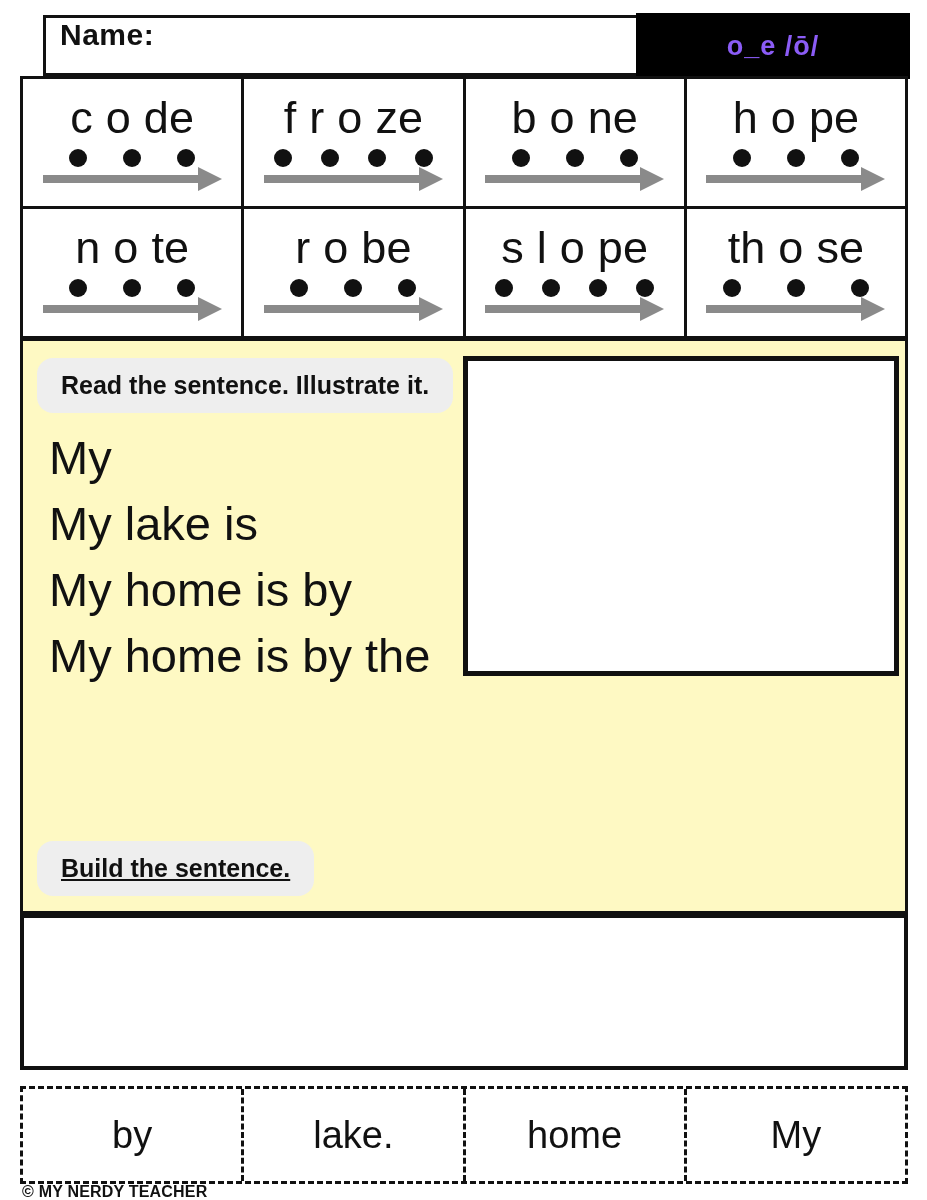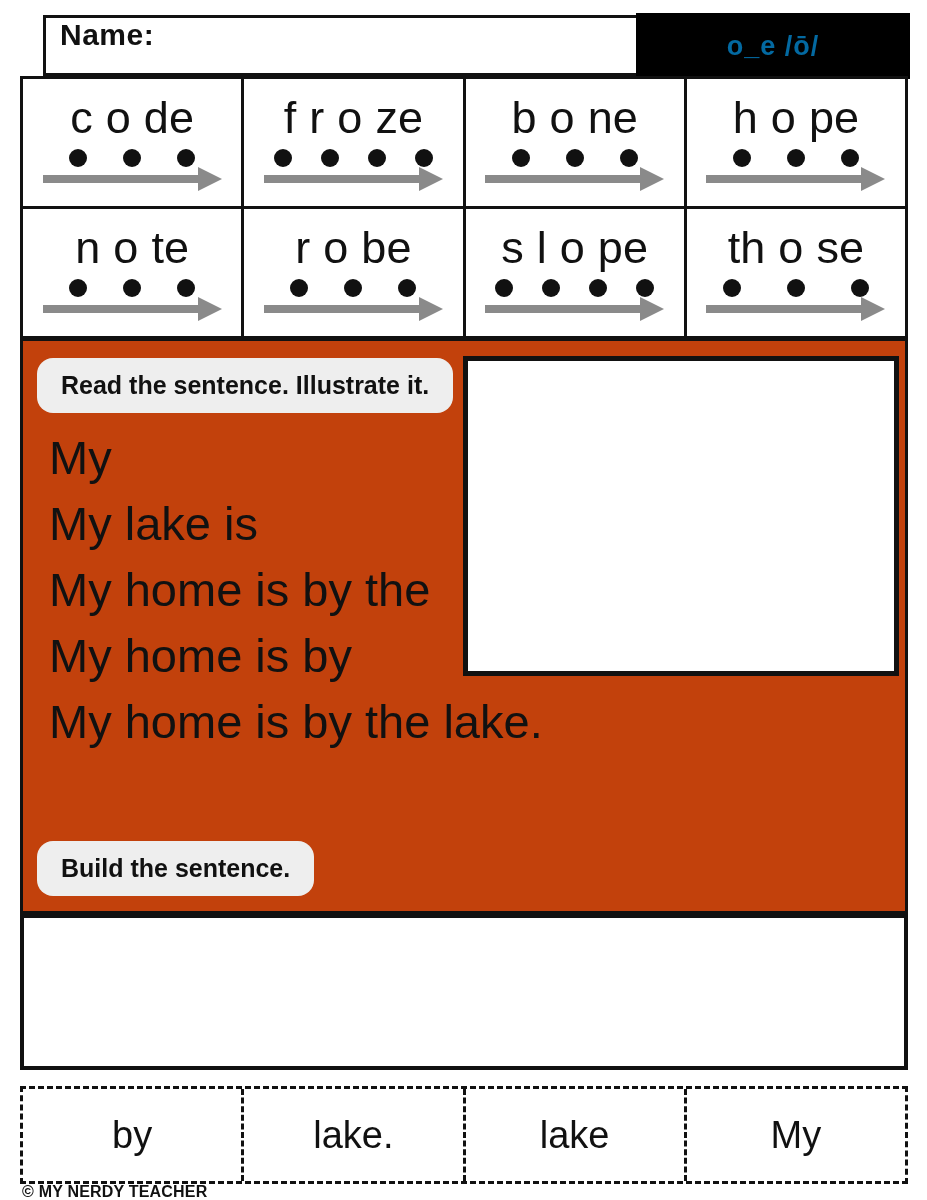--- a/index.html
+++ b/index.html
@@ -8,21 +8,21 @@
     font-family:"Liberation Sans",sans-serif;color:#111;overflow:hidden;
   }
   
   .name-box{
     position:absolute;left:20px;top:15px;width:616px;height:61px;
     border:3px solid #111;box-sizing:border-box;display:flex;align-items:flex-start;margin-left:23px;
   }
   .name-label{font-size:30px;font-weight:bold;padding-left:14px;letter-spacing:.5px;}
   .phonics-badge{
     position:absolute;left:636px;top:13px;width:274px;height:66px;
-    background:#000;color:#0369a1;display:flex;align-items:center;justify-content:center;
+    background:#000;color:#8b5cf6;display:flex;align-items:center;justify-content:center;
     font-size:27px;font-weight:bold;letter-spacing:1px;box-sizing:border-box;
   }
   
   .word-grid{
     position:absolute;left:20px;top:76px;width:888px;height:262px;
     box-sizing:border-box;border:3px solid #111;background:#111;
     display:grid;grid-template-columns:repeat(4,1fr);grid-template-rows:1fr 1fr;gap:3px;
   }
   .word-card{
     background:#fff;display:flex;flex-direction:column;align-items:center;
@@ -32,28 +32,28 @@
   .phoneme-dots{display:flex;gap:36px;margin-top:9px;}
   .phoneme-dots.dots-4{gap:29px;}
   .phoneme-dots.dots-wide{gap:46px;}
   .dot{width:18px;height:18px;border-radius:50%;background:#111;}
   .blend-arrow{display:flex;align-items:center;width:82%;margin-top:auto;margin-bottom:15px;}
   .arrow-shaft{flex:1;height:8px;background:#8a8a8a;}
   .arrow-head{width:0;height:0;border-left:24px solid #8a8a8a;border-top:12px solid transparent;border-bottom:12px solid transparent;}
   
   .main-section{
     position:absolute;left:20px;top:338px;width:888px;height:576px;
-    box-sizing:border-box;border:3px solid #111;background:#c2410c;
+    box-sizing:border-box;border:3px solid #111;background:#fef9c3;
   }
   .pill{
     position:absolute;background:#eeeeee;border-radius:16px;
     padding:13px 24px;font-size:25px;font-weight:bold;white-space:nowrap;
   }
   .read-pill{left:14px;top:17px;}
-  .build-pill{left:14px;top:500px;}
+  .build-pill{left:14px;top:500px;text-decoration:underline;}
   .illustration-box{
     position:absolute;left:440px;top:15px;width:436px;height:320px;
     border:5px solid #111;box-sizing:border-box;background:#fff;
   }
   .sentence-pyramid{position:absolute;left:26px;top:84px;font-size:47px;line-height:66px;}
   .sentence-line{white-space:nowrap;}
   
   .build-box{
     position:absolute;left:20px;top:914px;width:888px;height:156px;
     box-sizing:border-box;border:4px solid #111;background:#fff;
@@ -222,33 +222,32 @@
     </div>
 
   <div class="main-section">
     <div class="pill read-pill">
       <span>Read the sentence. Illustrate it.</span>
     </div>
     <div class="illustration-box"></div>
     <div class="sentence-pyramid">
         <div class="sentence-line">My</div>
         <div class="sentence-line">My lake is</div>
+        <div class="sentence-line">My home is by</div>
         <div class="sentence-line">My home is by the</div>
-        <div class="sentence-line">My home is by</div>
-        <div class="sentence-line">My home is by the lake.</div>
       </div>
     <div class="pill build-pill">
       <span>Build the sentence.</span>
     </div>
   </div>
 
   <div class="build-box"></div>
 
   <div class="tile-strip">
       <div class="word-tile">by</div>
       <div class="word-tile">lake.</div>
-      <div class="word-tile">lake</div>
+      <div class="word-tile">home</div>
       <div class="word-tile">My</div>
     </div>
 
   <div class="footer-credit">© MY NERDY TEACHER</div>
 
 </div>
 
 </body></html>

